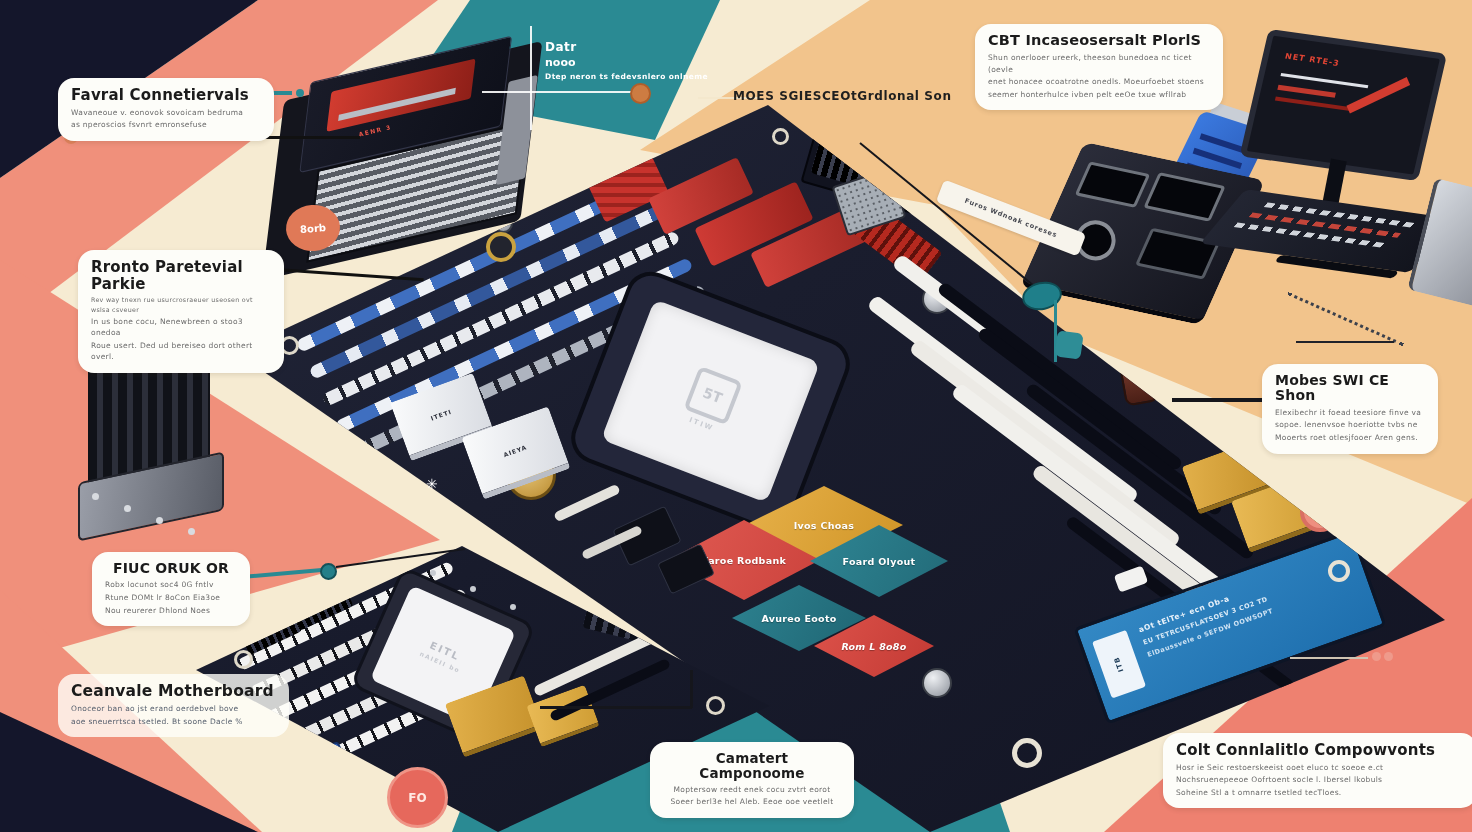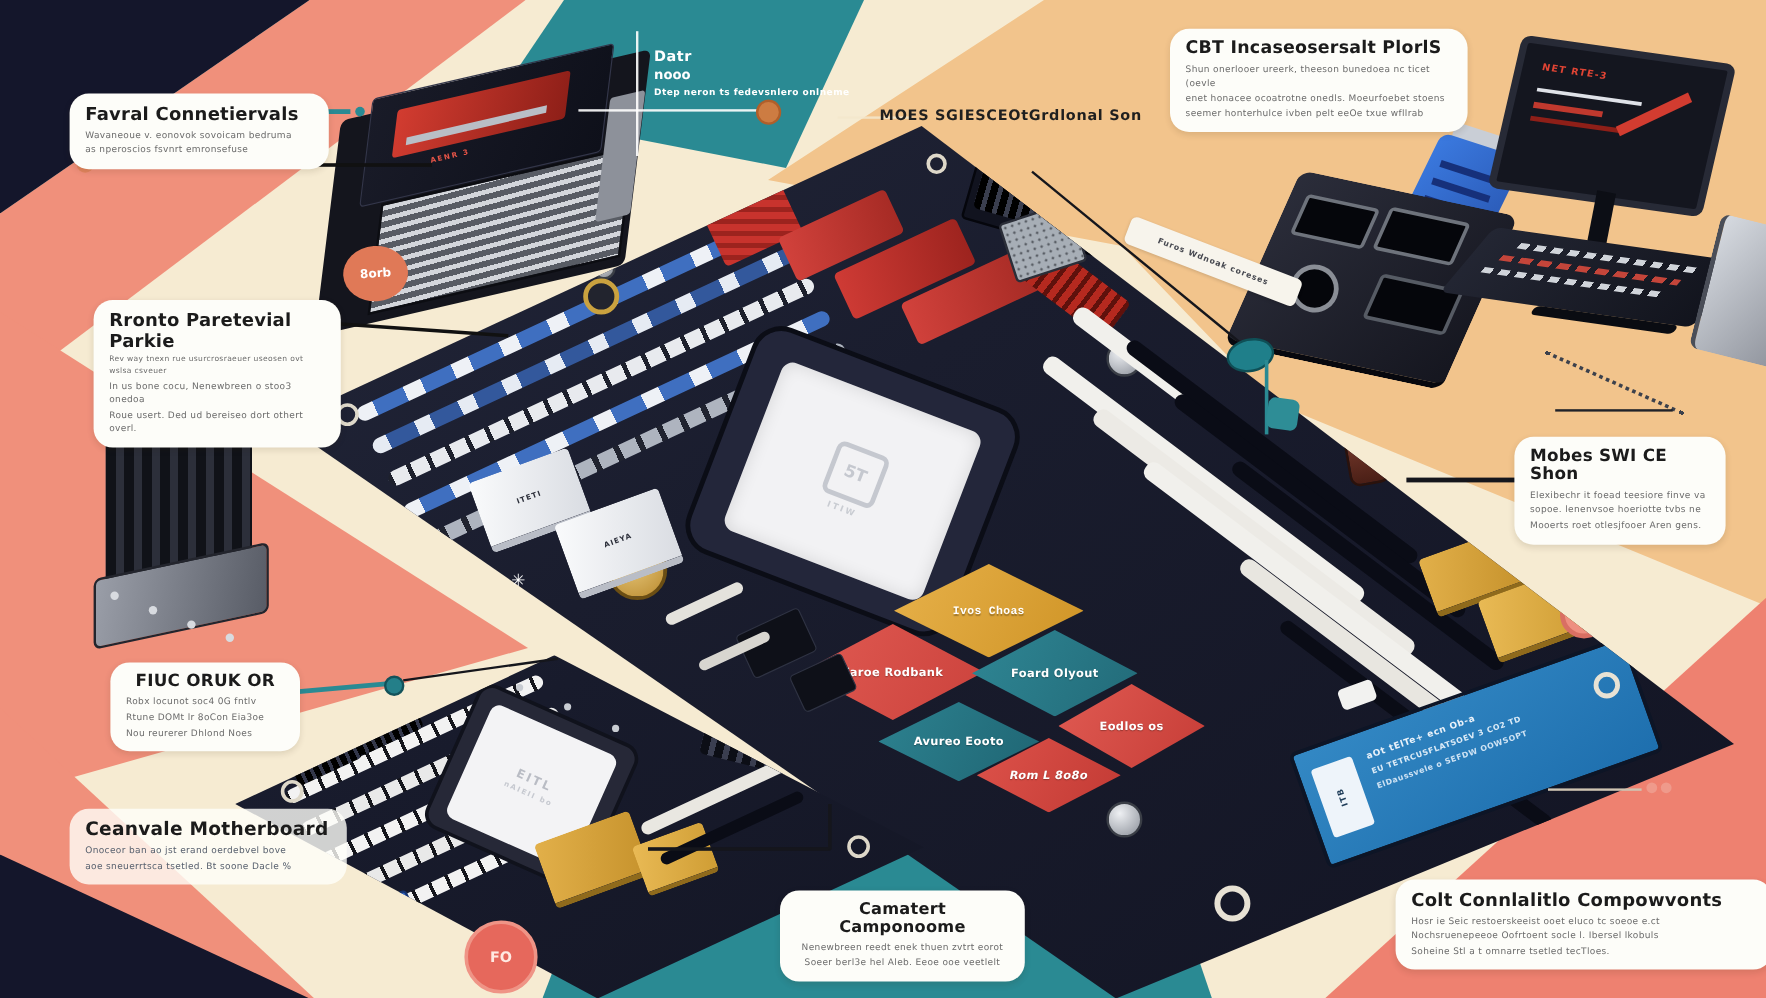--- a/index.html
+++ b/index.html
@@ -99,39 +99,35 @@
     <div class="abs" style="left:588px;top:296px;width:245px;height:210px;transform:rotate(21deg);">
       <div class="abs" style="inset:4px;background:#23263a;border:4px solid #0b0d16;border-radius:26px;"></div>
       <div class="abs" style="left:34px;top:30px;right:34px;bottom:30px;background:#f2f2f4;border-radius:10px;box-shadow:inset 0 0 14px rgba(0,0,0,.12);display:flex;flex-direction:column;align-items:center;justify-content:center;gap:4px;">
         <div style="width:38px;height:38px;border:4px solid #c5c8cf;border-radius:7px;display:flex;align-items:center;justify-content:center;">
           <span style="color:#c5c8cf;font-weight:800;font-size:14px;">5T</span>
         </div>
         <span style="color:#c9ccd2;font-size:7px;letter-spacing:2px;font-weight:700;">ITIW</span>
       </div>
     </div>
 
-    <div class="tile" style="left:745px;top:470px;width:158px;height:78px;font-family:Liberation Mono, monospace;">
+    <div class="tile" style="left:745px;top:486px;width:158px;height:78px;">
       <div class="dmd" style="background:linear-gradient(120deg,#e7b14a,#cf9426);"></div>
       <span>Ivos Choas</span>
     </div>
     <div class="tile" style="left:668px;top:520px;width:152px;height:80px;">
       <div class="dmd" style="background:linear-gradient(120deg,#e05a52,#cb423c);"></div>
       <span>Faroe Rodbank</span>
     </div>
     <div class="tile" style="left:732px;top:585px;width:134px;height:66px;">
       <div class="dmd" style="background:linear-gradient(120deg,#2d8290,#1f6573);"></div>
       <span>Avureo Eooto</span>
     </div>
     <div class="tile" style="left:810px;top:525px;width:138px;height:72px;">
       <div class="dmd" style="background:linear-gradient(120deg,#2f8694,#226a78);"></div>
       <span>Foard Olyout</span>
-    </div>
-    <div class="tile" style="left:882px;top:570px;width:122px;height:70px;">
-      <div class="dmd" style="background:linear-gradient(120deg,#e05a52,#c63d37);"></div>
-      <span>Eodlos os</span>
     </div>
     <div class="tile" style="left:814px;top:615px;width:120px;height:62px;font-style:italic;">
       <div class="dmd" style="background:linear-gradient(120deg,#dd524a,#c23a34);"></div>
       <span>Rom L 8o8o</span>
     </div>
 
     <div class="bar" style="left:870px;top:330px;width:260px;height:16px;transform:rotate(37deg);background:#f1f0ec;"></div>
     <div class="bar" style="left:910px;top:370px;width:300px;height:13px;transform:rotate(37deg);background:#0a0c16;"></div>
     <div class="bar" style="left:838px;top:392px;width:330px;height:16px;transform:rotate(37deg);background:#f1f0ec;"></div>
     <div class="bar" style="left:950px;top:415px;width:300px;height:13px;transform:rotate(37deg);background:#0a0c16;"></div>
@@ -319,21 +315,21 @@
 
   <div class="callout" style="left:975px;top:24px;width:222px;">
     <h3 style="font-size:14.5px;">CBT Incaseosersalt PlorlS</h3>
     <p>Shun onerlooer ureerk, theeson bunedoea nc ticet (oevle</p>
     <p style="margin-top:1px;">enet honacee ocoatrotne onedls. Moeurfoebet stoens</p>
     <p style="margin-top:1px;">seemer honterhulce ivben pelt eeOe txue wfllrab</p>
   </div>
 
   <div class="callout" style="left:650px;top:742px;width:178px;">
     <h3 style="font-size:13.5px;text-align:center;">Camatert Camponoome</h3>
-    <p style="text-align:center;">Nenewbreen reedt enek thuen zvtrt eorot</p>
+    <p style="text-align:center;">Moptersow reedt enek cocu zvtrt eorot</p>
     <p style="margin-top:1px;text-align:center;">Soeer berl3e hel Aleb. Eeoe ooe veetlelt</p>
   </div>
 
   <div class="callout" style="left:1163px;top:733px;width:288px;">
     <h3>Colt Connlalitlo Compowvonts</h3>
     <p>Hosr ie Seic restoerskeeist ooet eluco tc soeoe e.ct</p>
     <p style="margin-top:1px;">Nochsruenepeeoe Oofrtoent socle l. Ibersel lkobuls</p>
     <p style="margin-top:1px;">Soheine Stl a t omnarre tsetled tecTloes.</p>
   </div>
 

